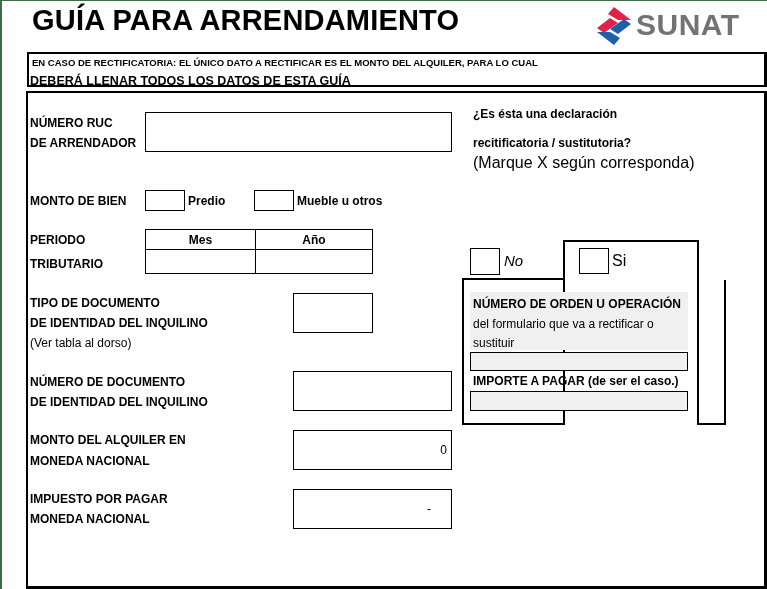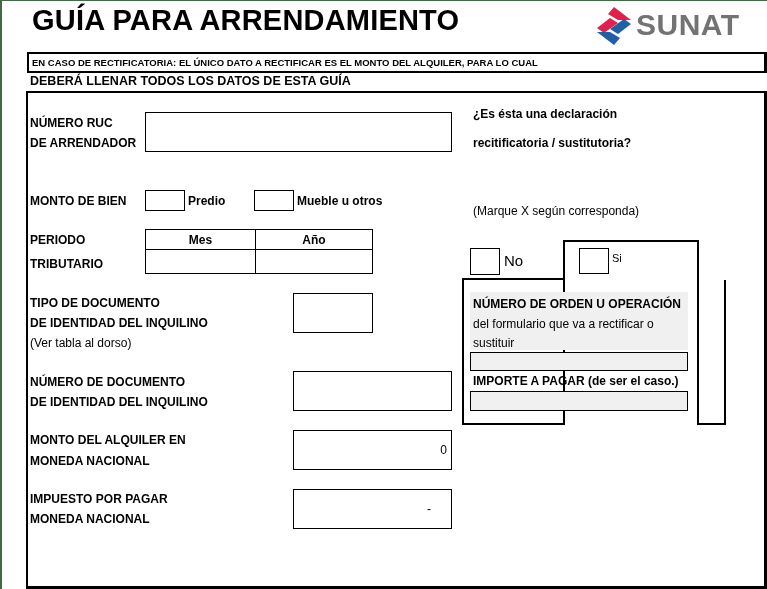--- a/index.html
+++ b/index.html
@@ -4,28 +4,28 @@
   <style>
     * { box-sizing: border-box; margin: 0; padding: 0; }
     html, body { width: 767px; height: 589px; overflow: hidden; background: #ffffff; }
     body { position: relative; font-family: "Liberation Sans", "DejaVu Sans", sans-serif; color: #000; }
     .abs { position: absolute; }
     .green-edge { left: 0; top: 0; width: 2px; height: 589px; background: #3f6b45; }
     .green-top { left: 0; top: 0; width: 767px; height: 1px; background: #3f6b45; }
     .title { left: 32px; top: 4px; font-size: 29px; font-weight: bold; letter-spacing: 0.2px; white-space: nowrap; }
     .logo { left: 594px; top: 6px; width: 165px; height: 40px; }
     .logo-text { position: absolute; left: 42px; top: 2px; font-size: 30px; font-weight: bold; color: #737373; letter-spacing: 0.5px; }
-    .notice { left: 27px; top: 52px; width: 740px; height: 21px; border: 2px solid #000; border-right-width: 3px; font-size: 9.5px; font-weight: bold; padding: 3px 0 0 3px; white-space: nowrap; }
+    .notice { left: 27px; top: 52px; width: 740px; height: 35px; border: 2px solid #000; border-right-width: 3px; font-size: 9.5px; font-weight: bold; padding: 3px 0 0 3px; white-space: nowrap; }
     .subnotice { left: 30px; top: 74px; font-size: 12.5px; font-weight: bold; white-space: nowrap; }
     .main-box { left: 26px; top: 91px; width: 741px; height: 498px; border-left: 2px solid #000; border-top: 2px solid #000; border-bottom: 3px solid #000; border-right: 3px solid #000; }
     .lbl { font-size: 12px; font-weight: bold; line-height: 20px; white-space: nowrap; }
     .lbl-n { font-size: 12px; line-height: 20px; white-space: nowrap; }
     .box { border: 1px solid #000; background: #fff; }
     .val { font-size: 12px; text-align: right; padding-right: 4px; }
-    .q-text { font-size: 12px; line-height: 20px; white-space: nowrap; margin-top: 48px; }
+    .q-text { font-size: 16px; line-height: 20px; white-space: nowrap; }
     .sibox { left: 563px; top: 240px; width: 136px; height: 185px; border: 2px solid #000; border-bottom: none; background: #fff; }
     .rect-box { left: 462px; top: 280px; width: 264px; height: 145px; border: 2px solid #000; border-top: none; }
     .gray-panel { left: 470px; top: 292px; width: 218px; height: 58px; background: #f0f0f0; }
     .gray-field { background: #f0f0f0; border: 1px solid #000; }
     table.periodo { border-collapse: collapse; padding-left: 32px; }
     table.periodo td { border: 1px solid #000; font-size: 12px; font-weight: bold; text-align: center; }
   </style>
 </head>
 <body>
 
@@ -89,27 +89,27 @@
 
 <div class="abs lbl" style="left:30px;top:489px;">IMPUESTO POR PAGAR</div>
 <div class="abs lbl" style="left:30px;top:509px;">MONEDA NACIONAL</div>
 <div class="abs box val" style="left:293px;top:489px;width:159px;height:40px;line-height:38px;padding-right:20px;">-</div>
 
 <div class="abs lbl" style="left:473px;top:104px;">¿Es ésta una declaración</div>
 <div class="abs lbl" style="left:473px;top:133px;">recitificatoria / sustitutoria?</div>
 <div class="abs q-text" style="left:473px;top:153px;">(Marque X según corresponda)</div>
 
 <div class="abs box" style="left:470px;top:248px;width:30px;height:27px;"></div>
-<div class="abs" style="left:504px;top:252px;font-size:15px;">No</div>
+<div class="abs" style="left:504px;top:252px;font-size:15px;font-style:italic;">No</div>
 
 <div class="abs rect-box"></div>
 <div class="abs" style="left:462px;top:278px;width:103px;height:2px;background:#000;"></div>
 <div class="abs sibox"></div>
 <div class="abs box" style="left:579px;top:248px;width:30px;height:26px;"></div>
-<div class="abs" style="left:612px;top:252px;font-size:11px;">Si</div>
+<div class="abs" style="left:612px;top:252px;font-size:16px;">Si</div>
 
 <div class="abs gray-panel"></div>
 <div class="abs lbl" style="left:473px;top:294px;">NÚMERO DE ORDEN U OPERACIÓN</div>
 <div class="abs lbl-n" style="left:473px;top:314px;">del formulario que va a rectificar o</div>
 <div class="abs lbl-n" style="left:473px;top:333px;">sustituir</div>
 <div class="abs gray-field" style="left:470px;top:352px;width:218px;height:19px;"><span></span></div>
 <div class="abs lbl" style="left:473px;top:371px;">IMPORTE A PAGAR (de ser el caso.)</div>
 <div class="abs gray-field" style="left:470px;top:391px;width:218px;height:20px;"><span></span></div>
 
 </body></html>

